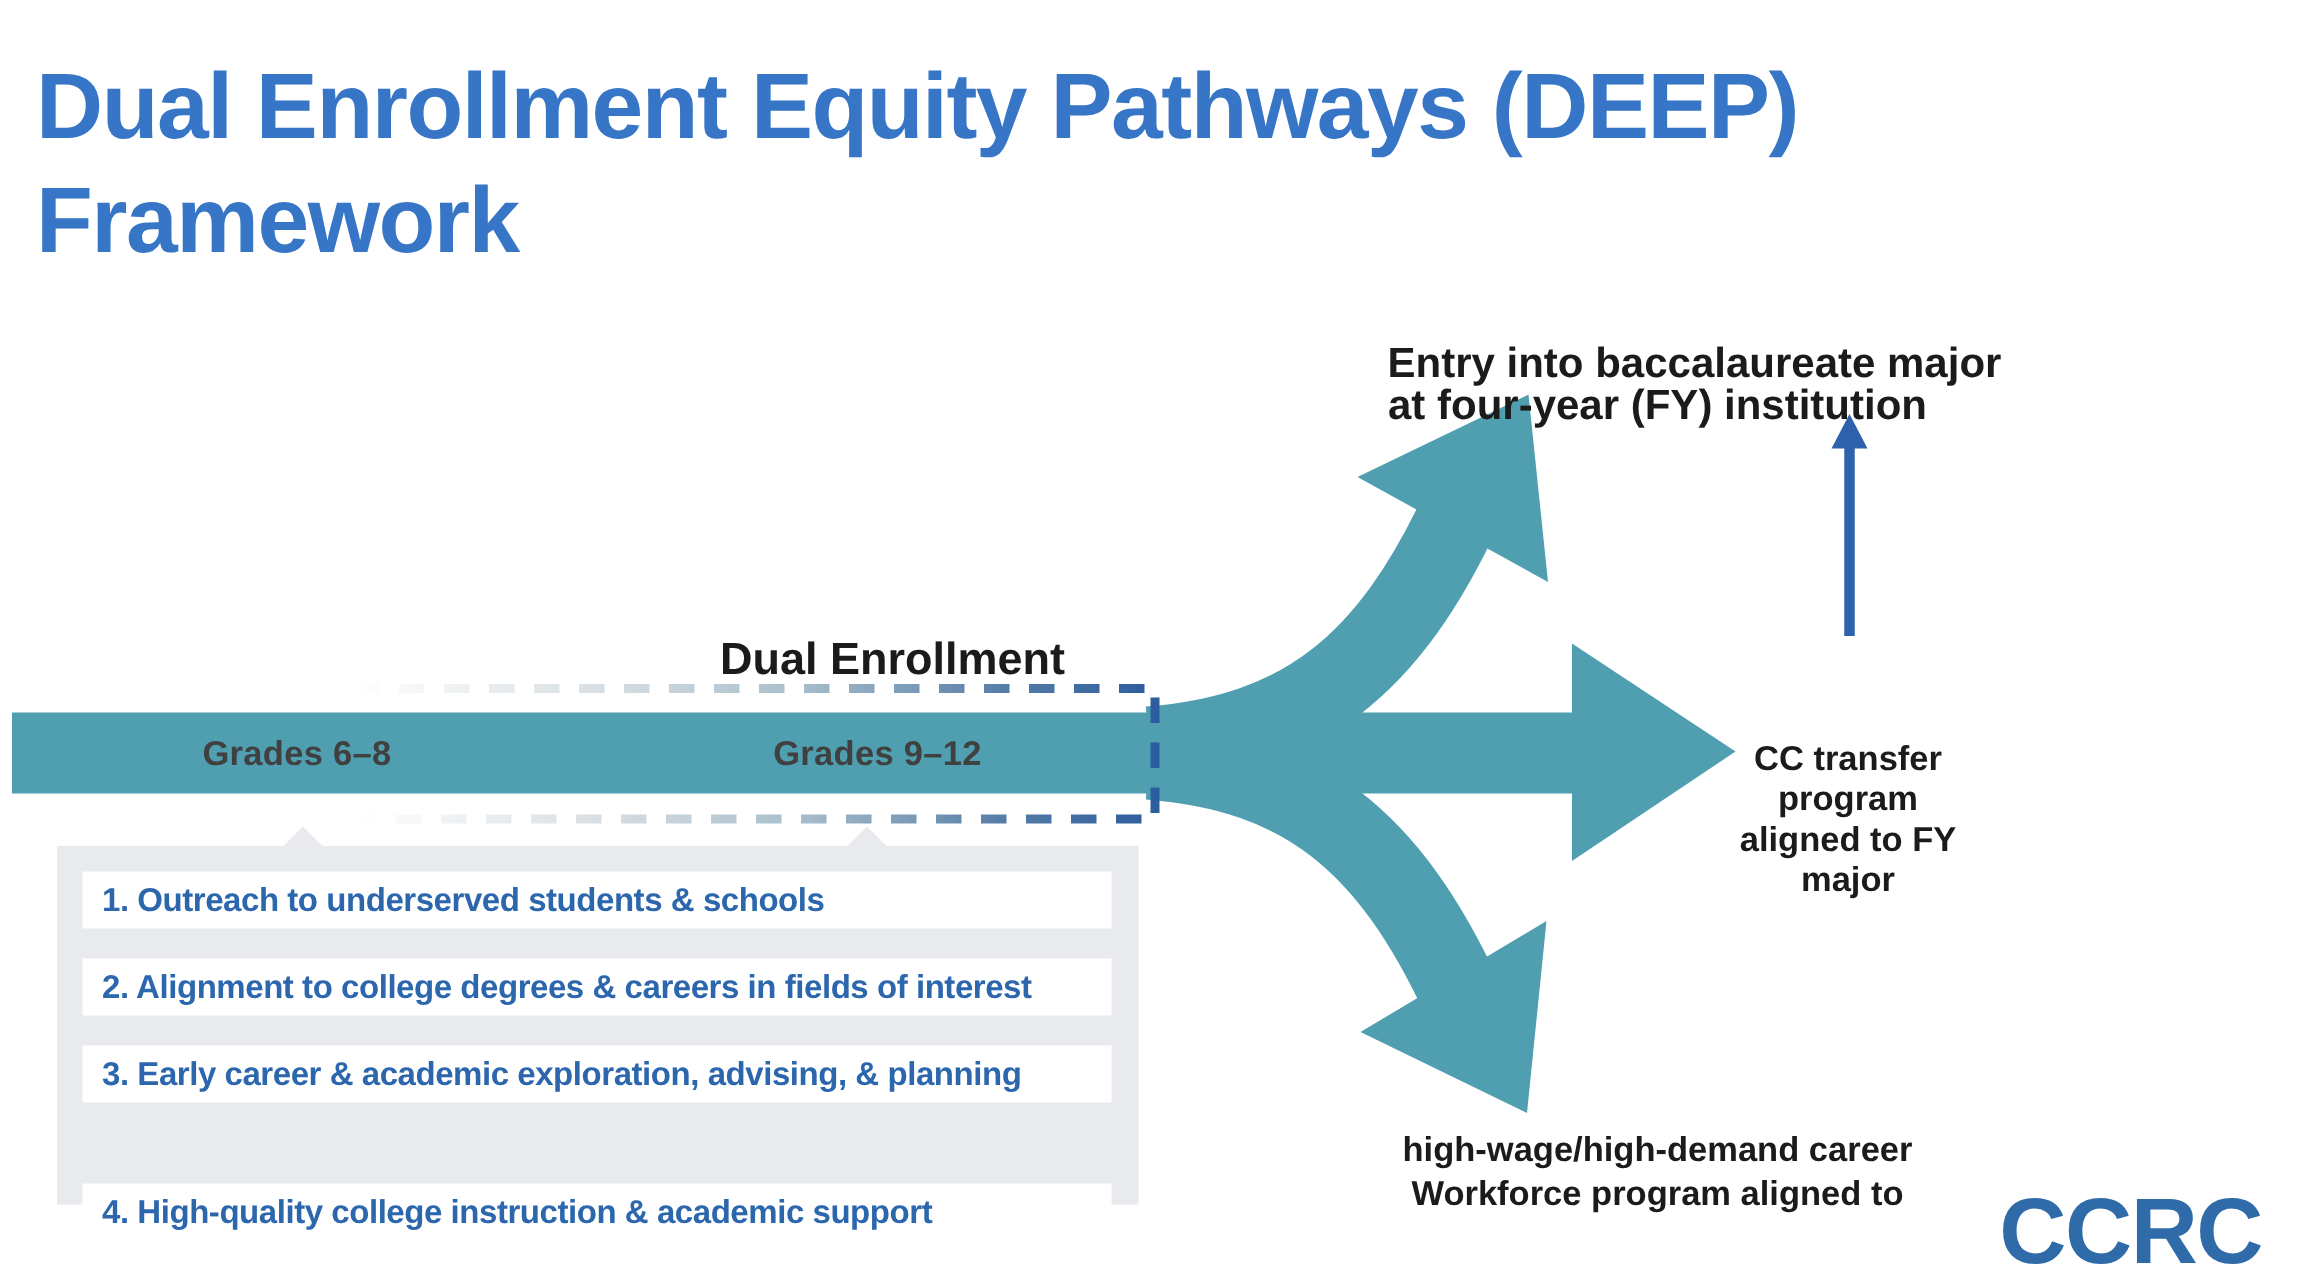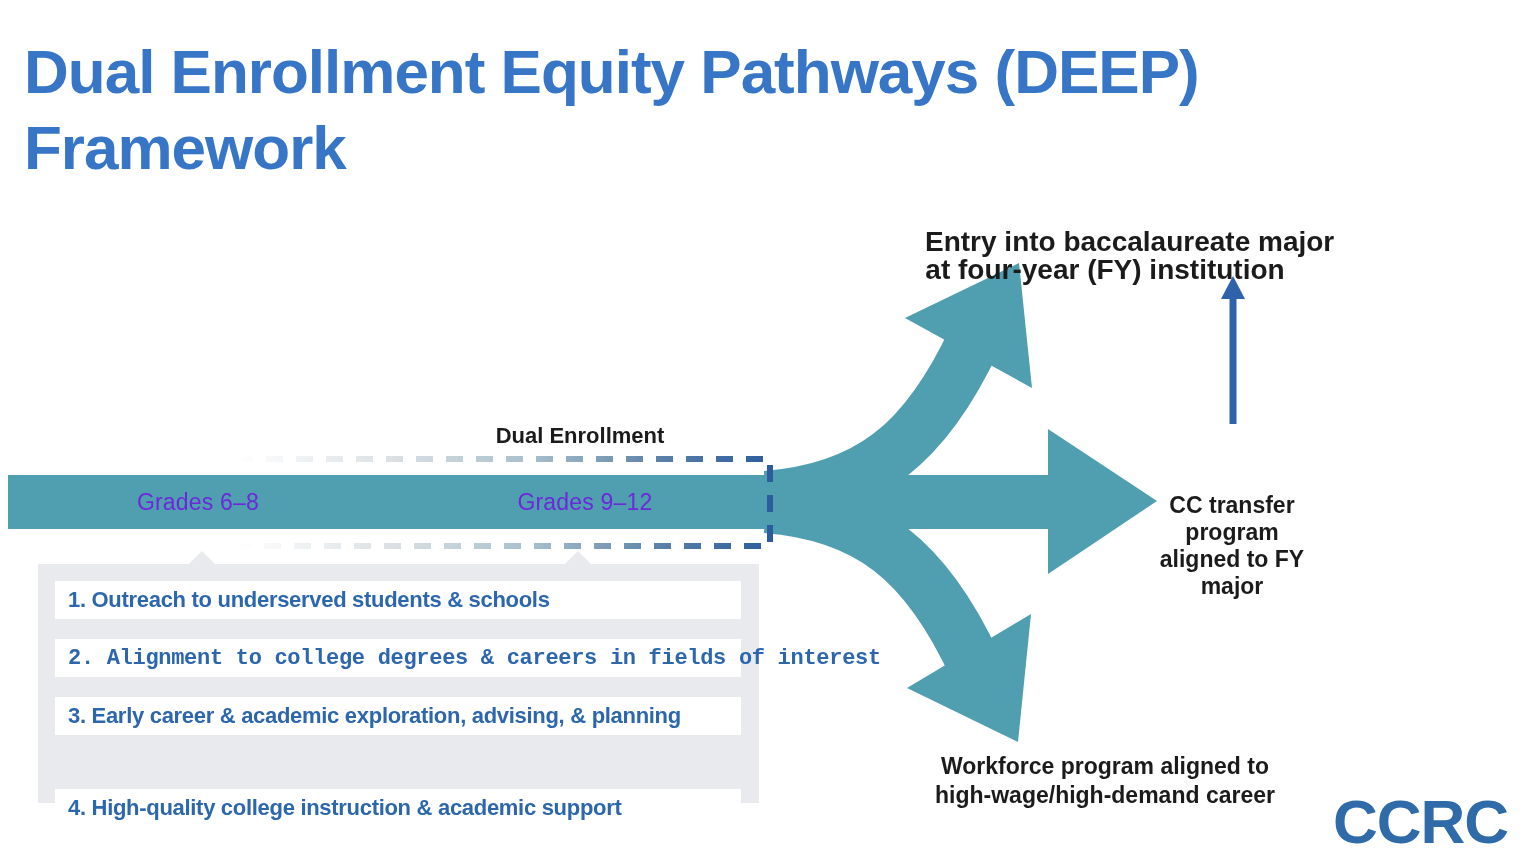--- a/index.html
+++ b/index.html
@@ -25,47 +25,47 @@
     white-space:nowrap;
   }
   .diagram-svg{position:absolute;left:0;top:0;width:1536px;height:849px;}
   .teal-fill{fill:var(--teal);}
   .teal-stroke{stroke:var(--teal);fill:none;}
   .dash-line{fill:none;stroke:url(#dashGradient);stroke-width:6;stroke-dasharray:17 13;}
   .blue-arrow-line{stroke:var(--vertical-arrow-blue);stroke-width:7;}
   .blue-arrow-head{fill:var(--vertical-arrow-blue);}
   .band-label{
     position:absolute;top:489px;width:200px;text-align:center;
-    color:#6d28d9;font-size:23px;font-weight:400;letter-spacing:.2px;white-space:nowrap;
+    color:#404040;font-size:23px;font-weight:700;letter-spacing:.2px;white-space:nowrap;
   }
   .black-label{
     position:absolute;color:var(--label-black);font-weight:700;text-align:center;white-space:nowrap;
   }
   .black-label span{display:block;}
-  .de-label{left:480px;top:423px;width:200px;font-size:22px;}
+  .de-label{left:480px;top:423px;width:200px;font-size:30px;}
   .bacc-label{left:925px;top:196px;width:360px;font-size:28px;line-height:28px;margin-top:32px;}
   .cc-label{left:1152px;top:448px;width:160px;font-size:23px;line-height:27px;margin-top:44px;}
   .wf-label{left:900px;top:752px;width:410px;font-size:23px;line-height:29px;}
   .principles-panel{
     position:absolute;left:38px;top:564px;width:721px;height:239px;background:var(--panel-gray);
   }
   .pointer-triangle{
     position:absolute;width:0;height:0;top:551px;
     border-left:13px solid transparent;border-right:13px solid transparent;
     border-bottom:13px solid var(--panel-gray);
   }
   .pt-1{left:189px;}
   .pt-2{left:565px;}
   .principle-row{
     position:absolute;left:17px;width:686px;height:38px;background:var(--row-white);
     display:flex;align-items:center;padding-left:13px;
     color:var(--principle-text-blue);font-size:22px;font-weight:700;letter-spacing:-0.3px;white-space:nowrap;
   }
   .pr-1{top:17px;}
-  .pr-2{top:75px;font-family:Liberation Mono, monospace;}
+  .pr-2{top:75px;}
   .pr-3{top:133px;}
   .pr-4{top:192px;margin-top:33px;}
   .ccrc-logo{
     position:absolute;right:28px;top:786px;
     color:var(--logo-blue);font-size:62px;font-weight:700;letter-spacing:-1px;
   }
 </style>
 </head>
 <body>
 
@@ -123,22 +123,22 @@
   </div>
 
   <div class="black-label cc-label">
     <span>CC transfer</span>
     <span>program</span>
     <span>aligned to FY</span>
     <span>major</span>
   </div>
 
   <div class="black-label wf-label">
+    <span>high-wage/high-demand career</span>
     <span>Workforce program aligned to</span>
-    <span>high-wage/high-demand career</span>
   </div>
 
   <div class="pointer-triangle pt-1"></div>
   <div class="pointer-triangle pt-2"></div>
 
   <div class="principles-panel">
     <div class="principle-row pr-1">1. Outreach to underserved students &amp; schools</div>
     <div class="principle-row pr-2">2. Alignment to college degrees &amp; careers in fields of interest</div>
     <div class="principle-row pr-3">3. Early career &amp; academic exploration, advising, &amp; planning</div>
     <div class="principle-row pr-4">4. High-quality college instruction &amp; academic support</div>

